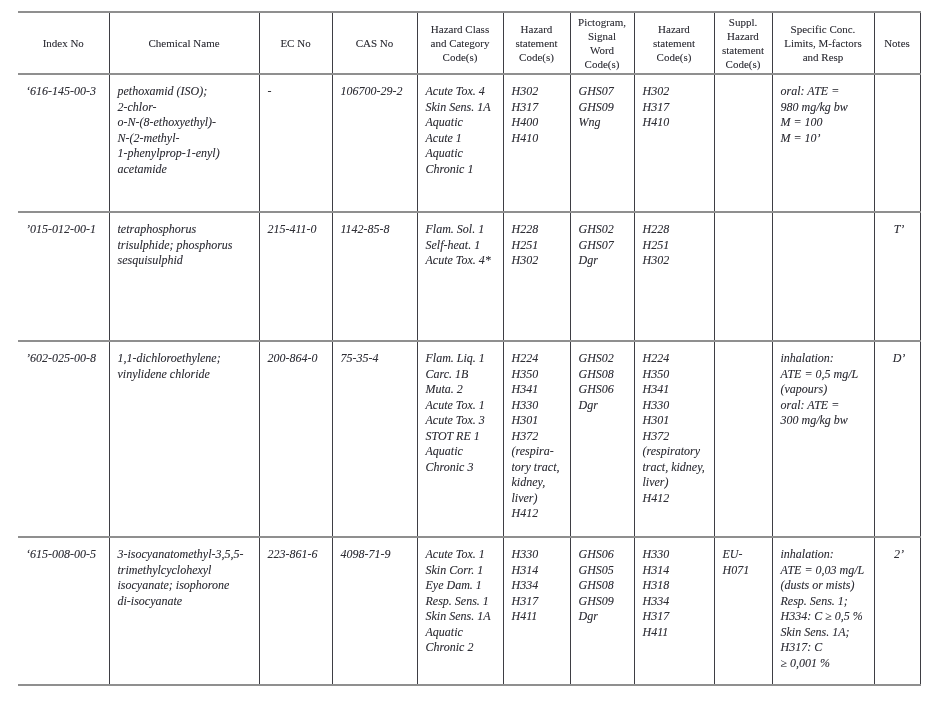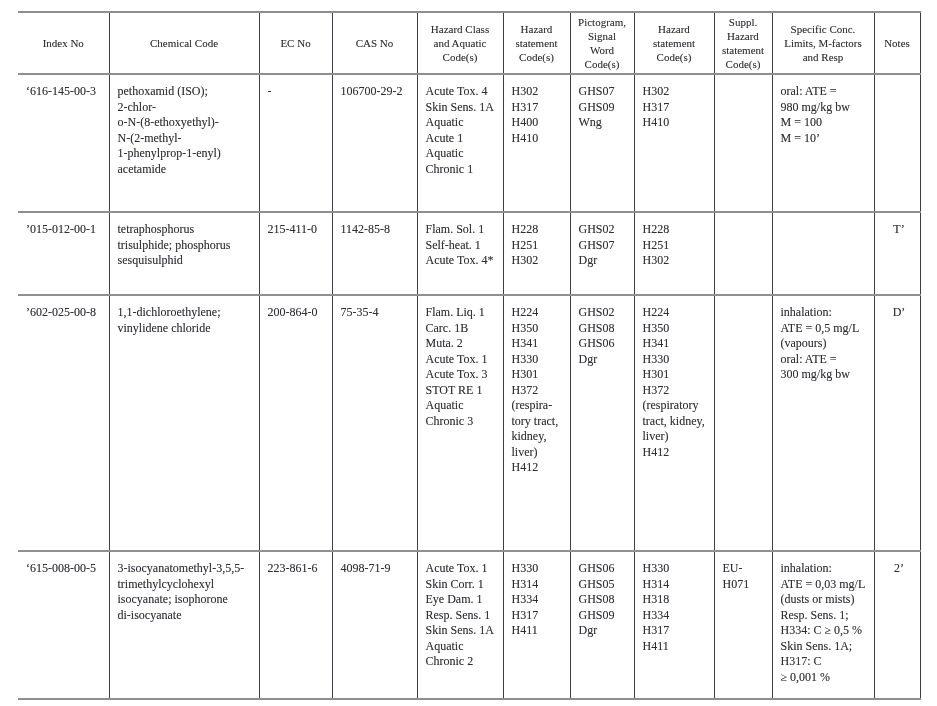--- a/index.html
+++ b/index.html
@@ -43,24 +43,24 @@
     overflow: hidden;
   }
   th:first-child, td:first-child { border-left: none; }
   th:last-child, td:last-child { border-right: 1px solid #3e3e44; text-align: center; }
 
   thead tr {
     border-top: 2px solid #8f8f8f;
     border-bottom: 2px solid #8f8f8f;
     height: 59px;
   }
-  tbody tr { border-bottom: 2px solid #8f8f8f; }
+  tbody tr { border-bottom: 2px solid #8f8f8f; font-style: italic; }
   tbody tr:nth-child(1) { height: 138px; }
-  tbody tr:nth-child(2) { height: 83px; }
-  tbody tr:nth-child(3) { height: 256px; }
+  tbody tr:nth-child(2) { height: 129px; }
+  tbody tr:nth-child(3) { height: 196px; }
   tbody tr:nth-child(4) { height: 148px; }
 
   th {
     vertical-align: middle;
     text-align: center;
     font-weight: normal;
     font-size: 11px;
     line-height: 14px;
     padding: 2px 3px;
   }
@@ -85,25 +85,25 @@
       <col class="c5">
         <col class="c6">
         <col class="c7">
         <col class="c8">
         <col class="c9">
         <col class="c10">
     </colgroup>
     <thead>
       <tr>
         <th>Index No</th>
-        <th>Chemical Code</th>
+        <th>Chemical Name</th>
         <th>EC No</th>
         <th>CAS No</th>
         <th>Hazard Class
-and Aquatic
+and Category
 Code(s)</th>
         <th>Hazard
 statement
 Code(s)</th>
         <th>Pictogram,
 Signal
 Word
 Code(s)</th>
         <th>Hazard
 statement

